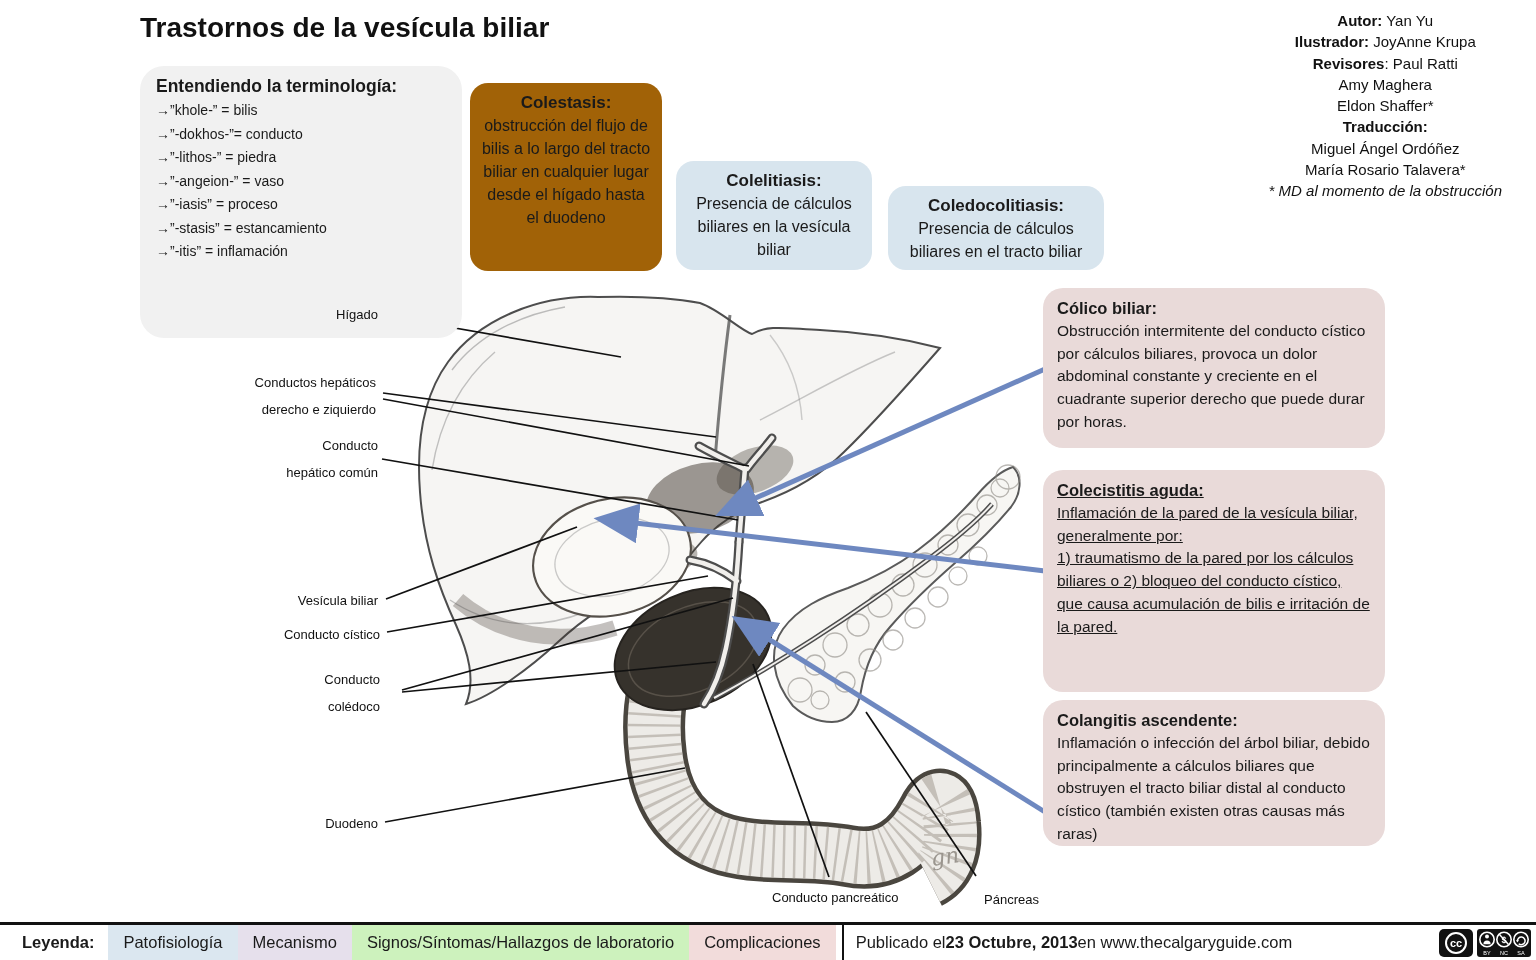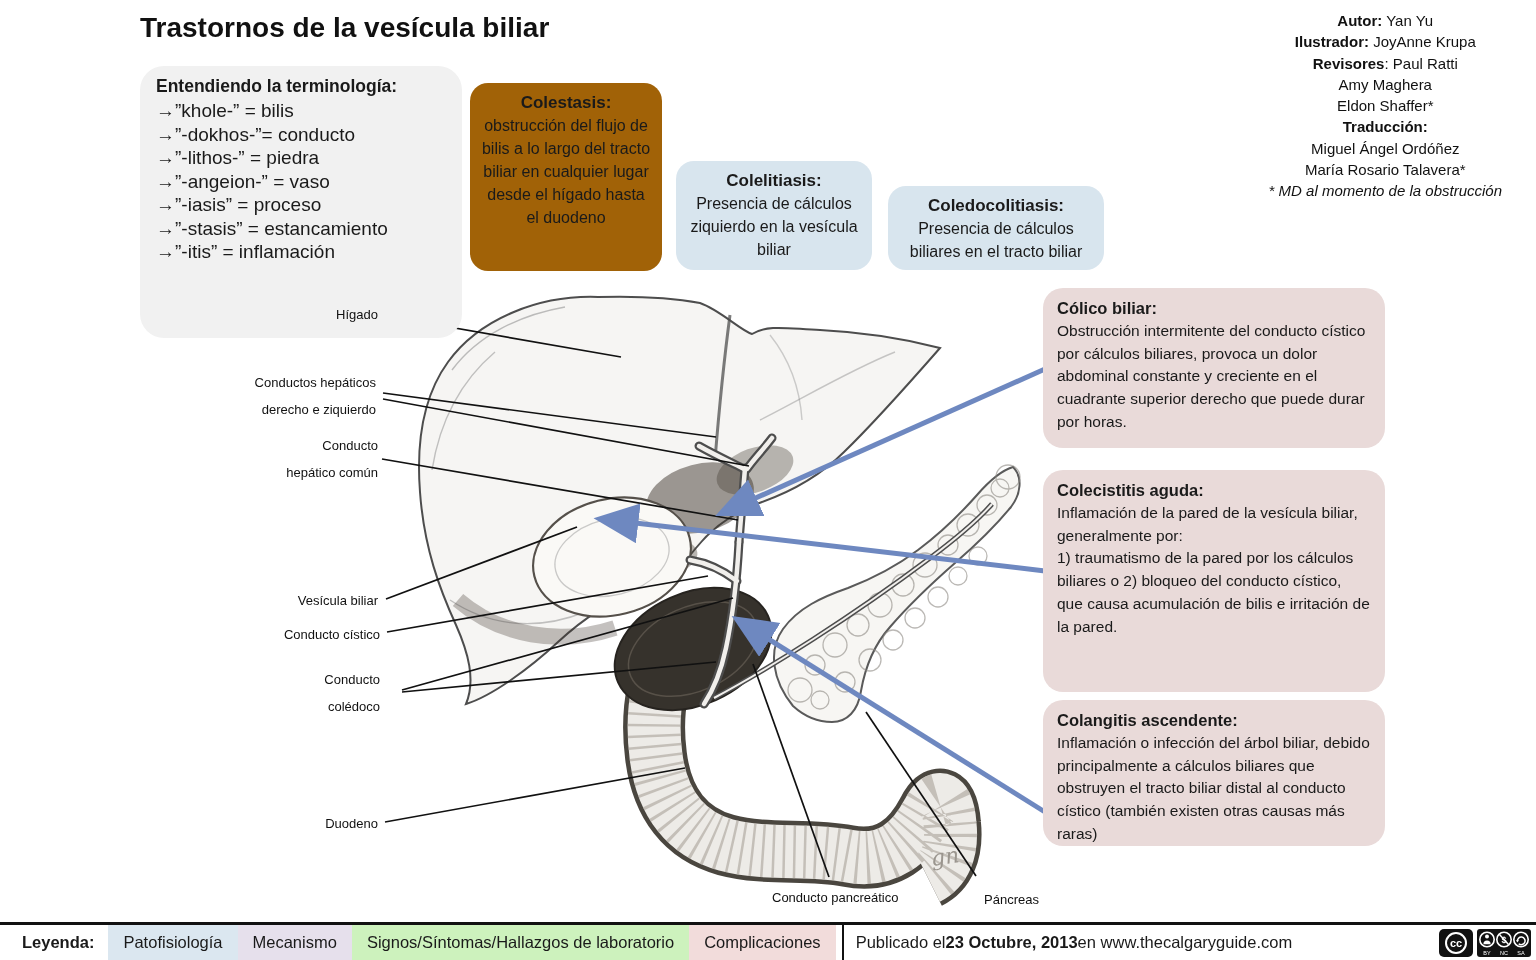--- a/index.html
+++ b/index.html
@@ -10,21 +10,21 @@
   .i{font-style:italic;}
   .pre{white-space:pre-line;}
 
   .page-title{left:140px;top:12px;font-size:28px;font-weight:bold;color:#111;}
 
   .credits{top:10px;right:34px;text-align:center;font-size:15px;line-height:21.3px;color:#111;}
 
   .term-box{left:140px;top:66px;width:322px;height:272px;background:#f1f1f1;border-radius:24px;
             padding:10px 16px;box-sizing:border-box;}
   .term-box .tb-title{font-size:17.5px;font-weight:bold;margin-bottom:2px;}
-  .term-box .tb-line{font-size:19px;line-height:23.5px;}
+  .term-box .tb-line{font-size:14px;line-height:23.5px;}
 
   .info-box{background:#d8e5ee;border-radius:18px;box-sizing:border-box;text-align:center;
             padding:8px 10px;font-size:16px;line-height:23px;}
   .info-box .ib-title{font-weight:bold;font-size:17px;}
   .ib-colestasis{left:470px;top:83px;width:192px;height:188px;}
   .ib-colelitiasis{left:676px;top:161px;width:196px;height:109px;}
   .ib-coledocolitiasis{left:888px;top:186px;width:216px;height:84px;}
 
   .cond-box{background:#e9dad9;border-radius:20px;box-sizing:border-box;padding:9px 14px;
             font-size:15.5px;line-height:22.8px;width:342px;}
@@ -193,32 +193,32 @@
     <div class="tb-line">→”-stasis” = estancamiento</div>
     <div class="tb-line">→”-itis” = inflamación</div>
   </div>
 
   <div class="abs info-box ib-colestasis" style="background: #a16207;">
     <div class="ib-title">Colestasis:</div>
     <div>obstrucción del flujo de bilis a lo largo del tracto biliar en cualquier lugar desde el hígado hasta el duodeno</div>
   </div>
   <div class="abs info-box ib-colelitiasis" style="background: rgb(216, 229, 238);">
     <div class="ib-title">Colelitiasis:</div>
-    <div>Presencia de cálculos ziquierdo en la vesícula biliar</div>
+    <div>Presencia de cálculos biliares en la vesícula biliar</div>
   </div>
   <div class="abs info-box ib-coledocolitiasis" style="background: rgb(216, 229, 238);">
     <div class="ib-title">Coledocolitiasis:</div>
     <div>Presencia de cálculos biliares en el tracto biliar</div>
   </div>
 
   <div class="abs cond-box cb-colico" style="background: rgb(233, 218, 217);">
     <div class="cb-title">Cólico biliar:</div>
     <div class="pre">Obstrucción intermitente del conducto cístico por cálculos biliares, provoca un dolor abdominal constante y creciente en el cuadrante superior derecho que puede durar por horas.</div>
   </div>
-  <div class="abs cond-box cb-colecistitis" style="background: rgb(233, 218, 217);">
+  <div class="abs cond-box cb-colecistitis" style="background: rgb(233, 218, 217); text-decoration: underline;">
     <div class="cb-title">Colecistitis aguda:</div>
     <div class="pre">Inflamación de la pared de la vesícula biliar, generalmente por:
 1) traumatismo de la pared por los cálculos biliares o 2) bloqueo del conducto cístico, que causa acumulación de bilis e irritación de la pared.</div>
   </div>
   <div class="abs cond-box cb-colangitis" style="background: rgb(233, 218, 217);">
     <div class="cb-title">Colangitis ascendente:</div>
     <div class="pre">Inflamación o infección del árbol biliar, debido principalmente a cálculos biliares que obstruyen el tracto biliar distal al conducto cístico (también existen otras causas más raras)</div>
   </div>
 
   <div class="abs anat-label" style="right:1158px;top:301px;">Hígado</div>

